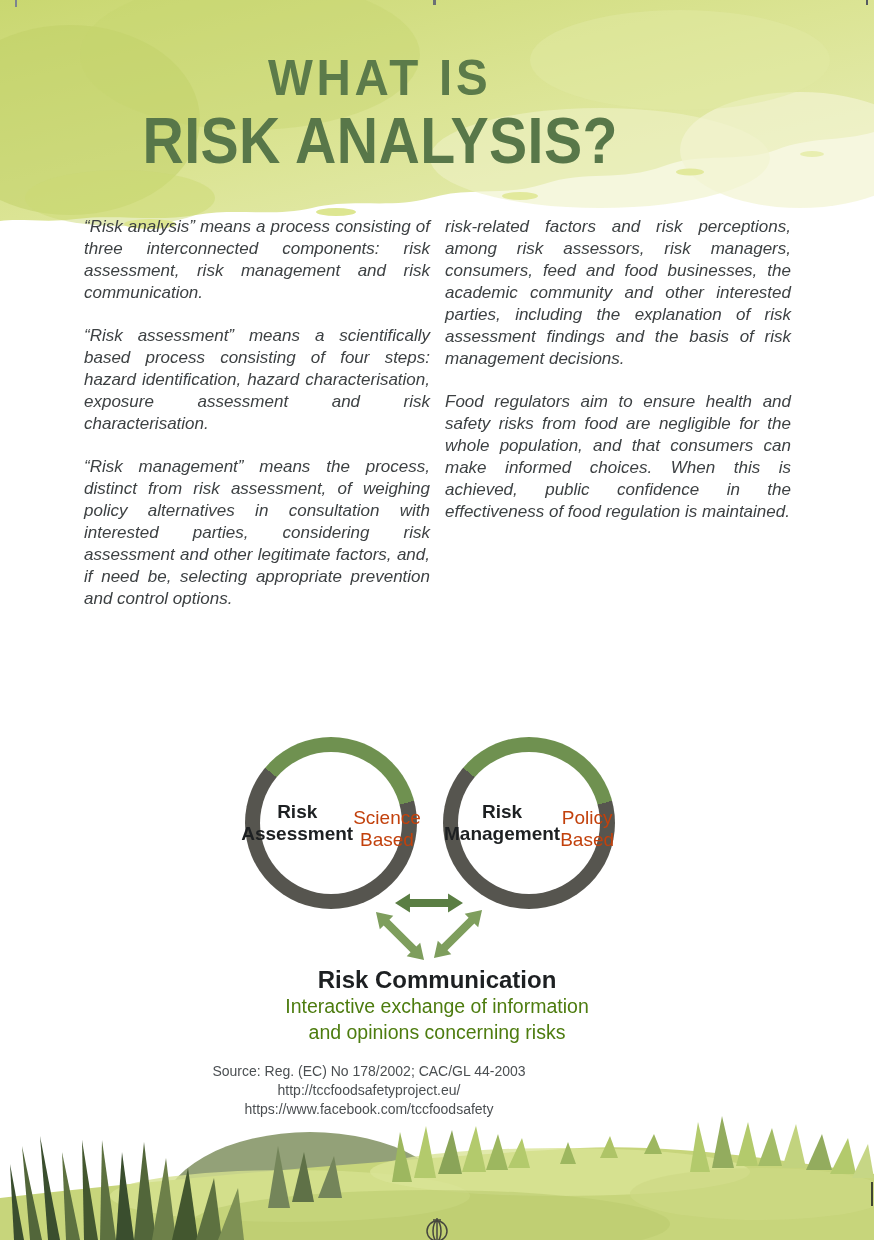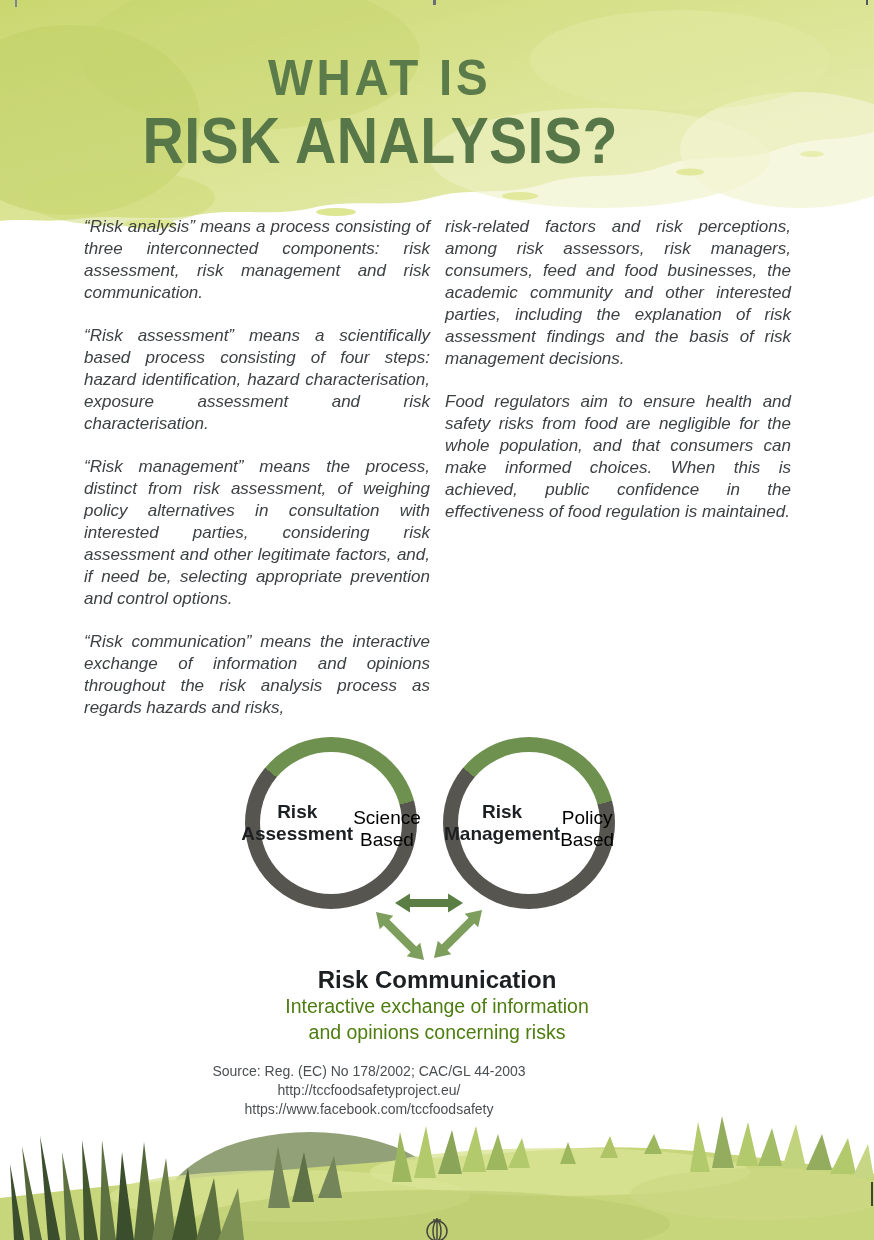--- a/index.html
+++ b/index.html
@@ -26,21 +26,21 @@
   .col p{margin:0 0 21px 0;font-style:italic;}
   
   .ring{position:absolute;width:172px;height:172px;border-radius:50%;
     display:flex;align-items:center;justify-content:center;
     background:conic-gradient(from -50deg, #6f9150 0deg 125deg, #56554f 125deg 360deg);}
   #ring-assessment{left:245px;top:737px;}
   #ring-management{left:443px;top:737px;}
   .ring-inner{width:142px;height:142px;border-radius:50%;background:#ffffff;
     display:flex;align-items:center;justify-content:center;text-align:center;}
   .ring-title{font-weight:bold;font-size:19px;line-height:22px;color:#1d2022;}
-  .ring-sub{font-size:19px;line-height:22px;color:#000000;margin-top:11px;}
+  .ring-sub{font-size:19px;line-height:22px;color:#c2410c;margin-top:11px;}
   
   #exchange-arrows{position:absolute;left:330px;top:880px;width:200px;height:90px;}
   
   #comm-block{position:absolute;top:967px;left:0;width:874px;text-align:center;}
   #comm-title{font-size:24px;font-weight:bold;color:#1d2022;line-height:26px;}
   .comm-sub{font-size:19.5px;color:#4d7c0f;line-height:26px;}
   
   #source-block{position:absolute;top:1062px;left:0;width:738px;text-align:center;
     font-size:14px;line-height:19px;color:#4b4f52;}
   
@@ -83,21 +83,20 @@
   <div id="title-block">
     <span id="title-line1"><span>WHAT IS</span></span>
     <span id="title-line2"><span>RISK ANALYSIS?</span></span>
   </div>
 
   <div id="columns">
     <div class="col">
       <p>“Risk analysis” means a process consisting of three interconnected components: risk assessment, risk management and risk communication.</p>
       <p>“Risk assessment” means a scientifically based process consisting of four steps: hazard identification, hazard characterisation, exposure assessment and risk characterisation.</p>
       <p>“Risk management” means the process, distinct from risk assessment, of weighing policy alternatives in consultation with interested parties, considering risk assessment and other legitimate factors, and, if need be, selecting appropriate prevention and control options.</p>
-      <p>“Risk communication” means the interactive exchange of information and opinions throughout the risk analysis process as regards hazards and risks,</p>
     </div>
     <div class="col">
       <p>risk-related factors and risk perceptions, among risk assessors, risk managers, consumers, feed and food businesses, the academic community and other interested parties, including the explanation of risk assessment findings and the basis of risk management decisions.</p>
       <p>Food regulators aim to ensure health and safety risks from food are negligible for the whole population, and that consumers can make informed choices. When this is achieved, public confidence in the effectiveness of food regulation is maintained.</p>
     </div>
   </div>
 
   <div class="ring" id="ring-assessment">
     <div class="ring-inner">
       <div class="ring-title">

